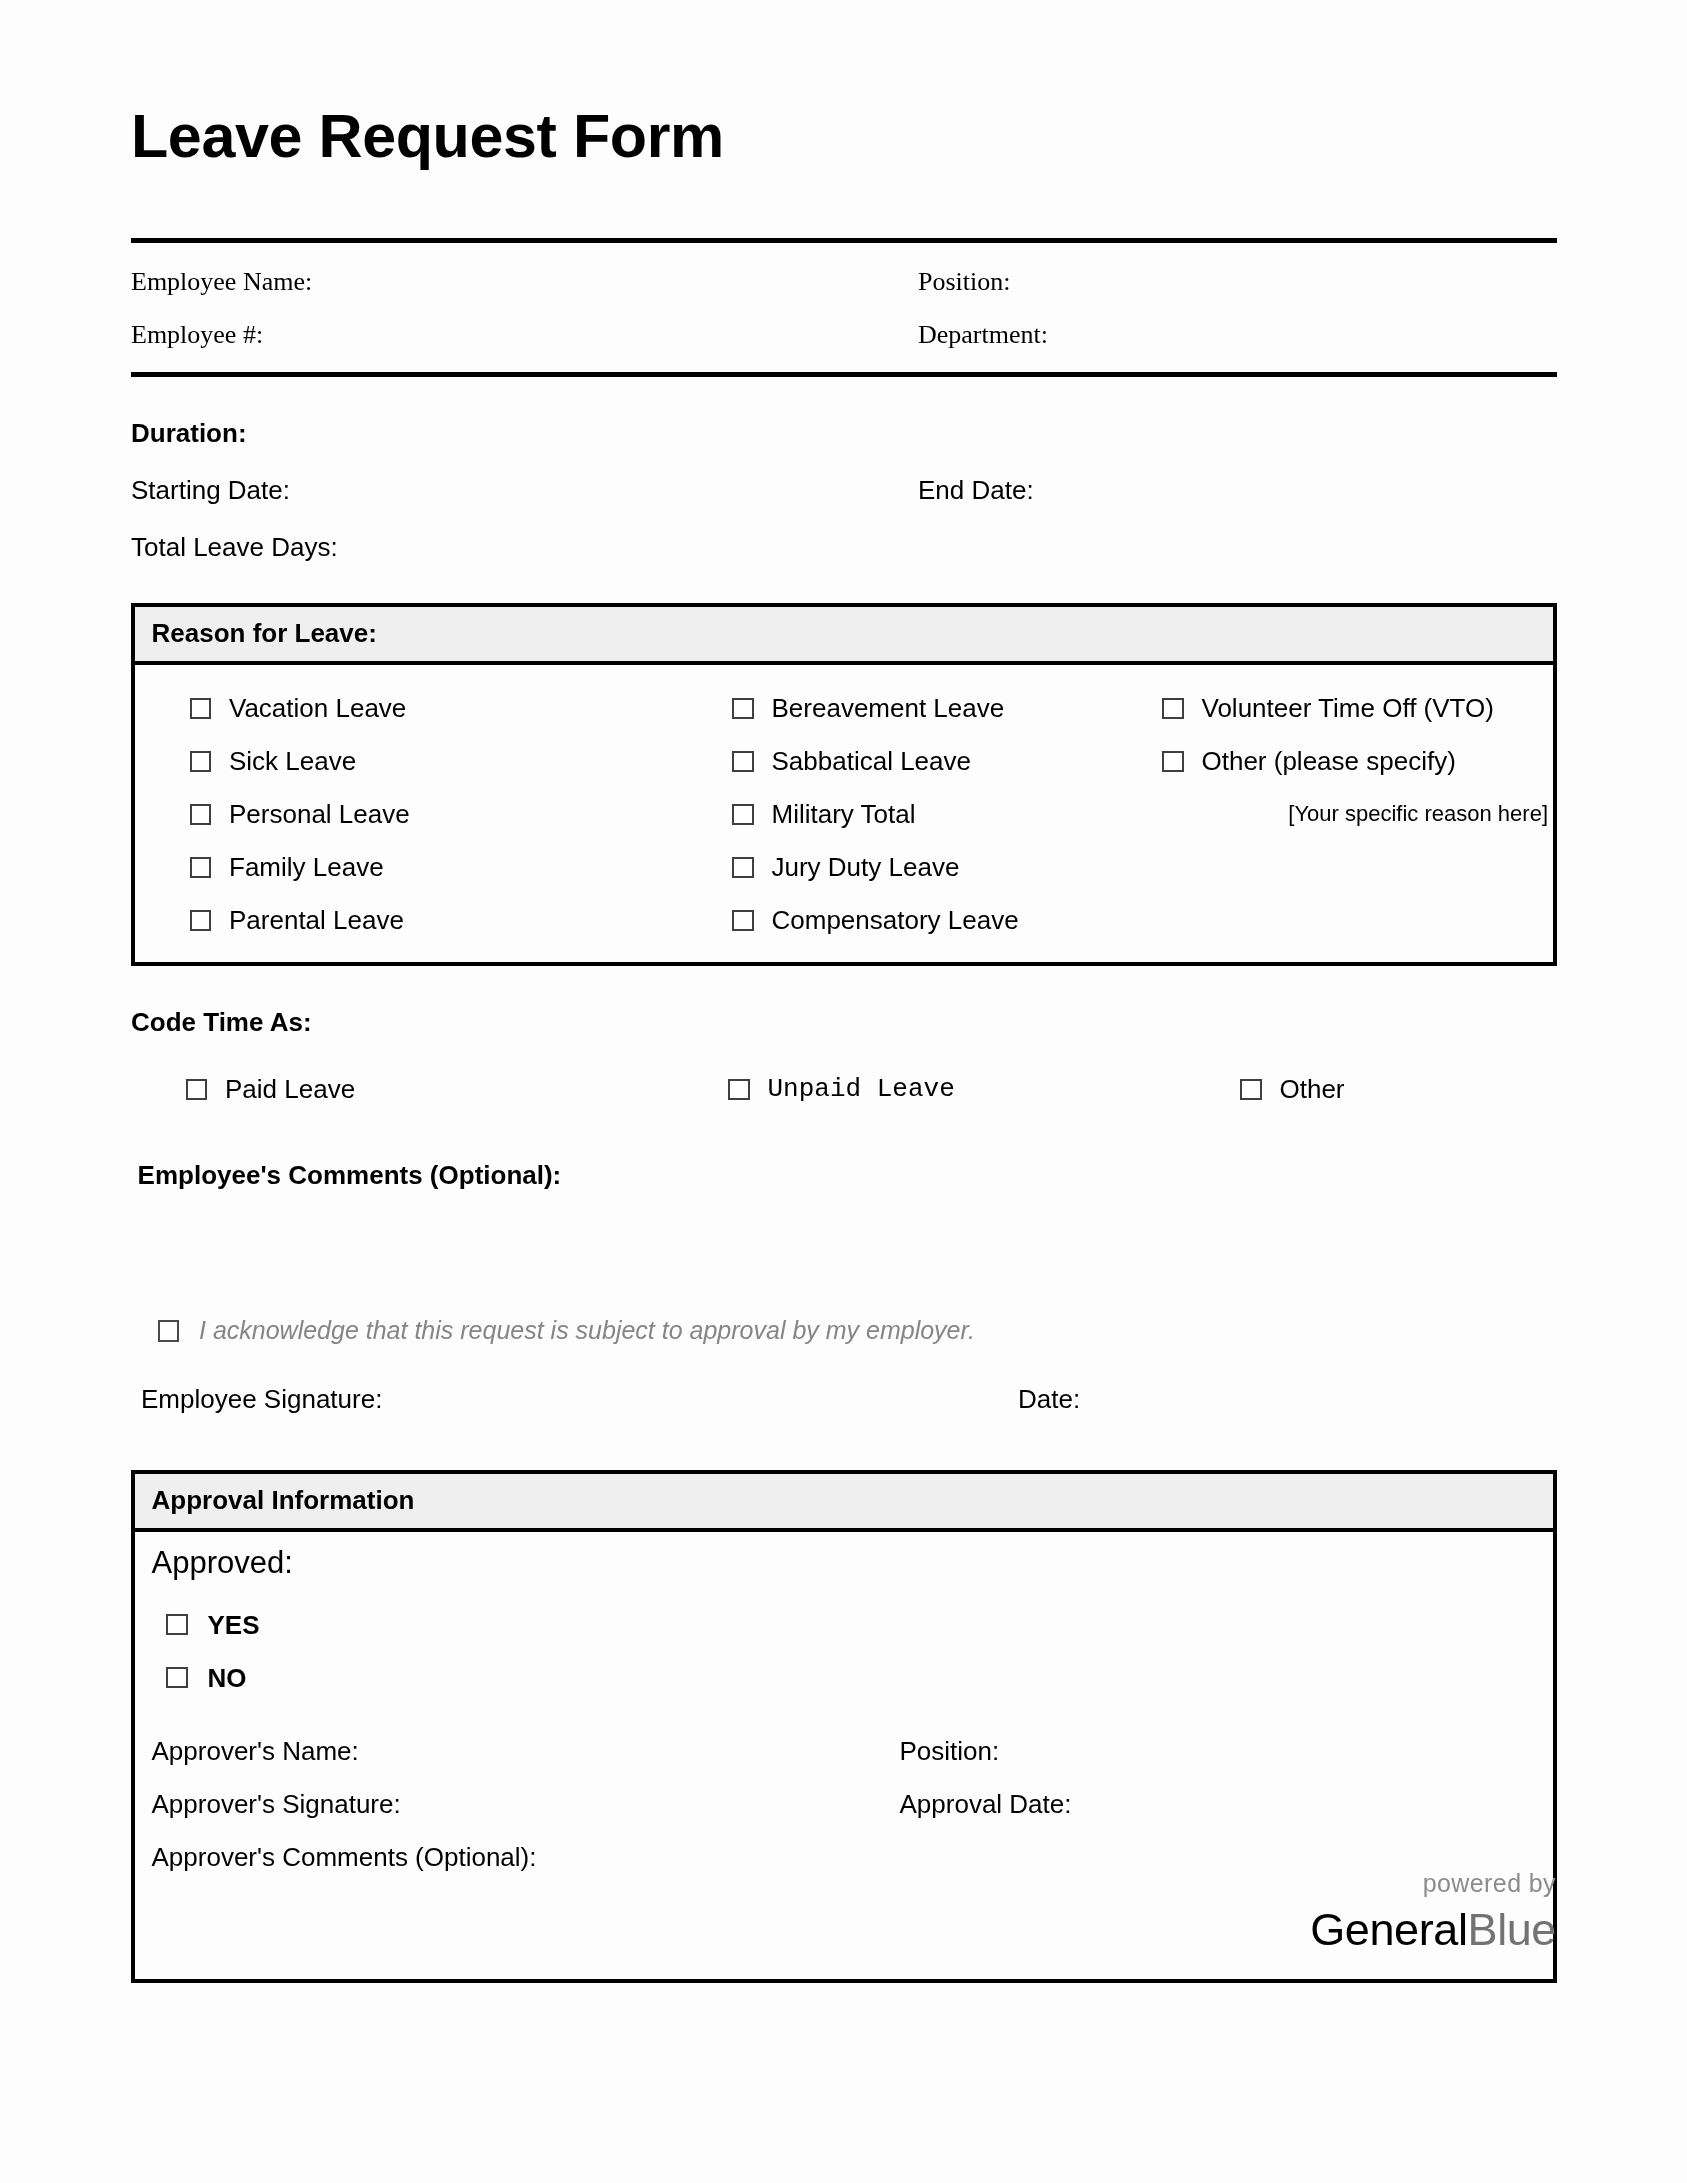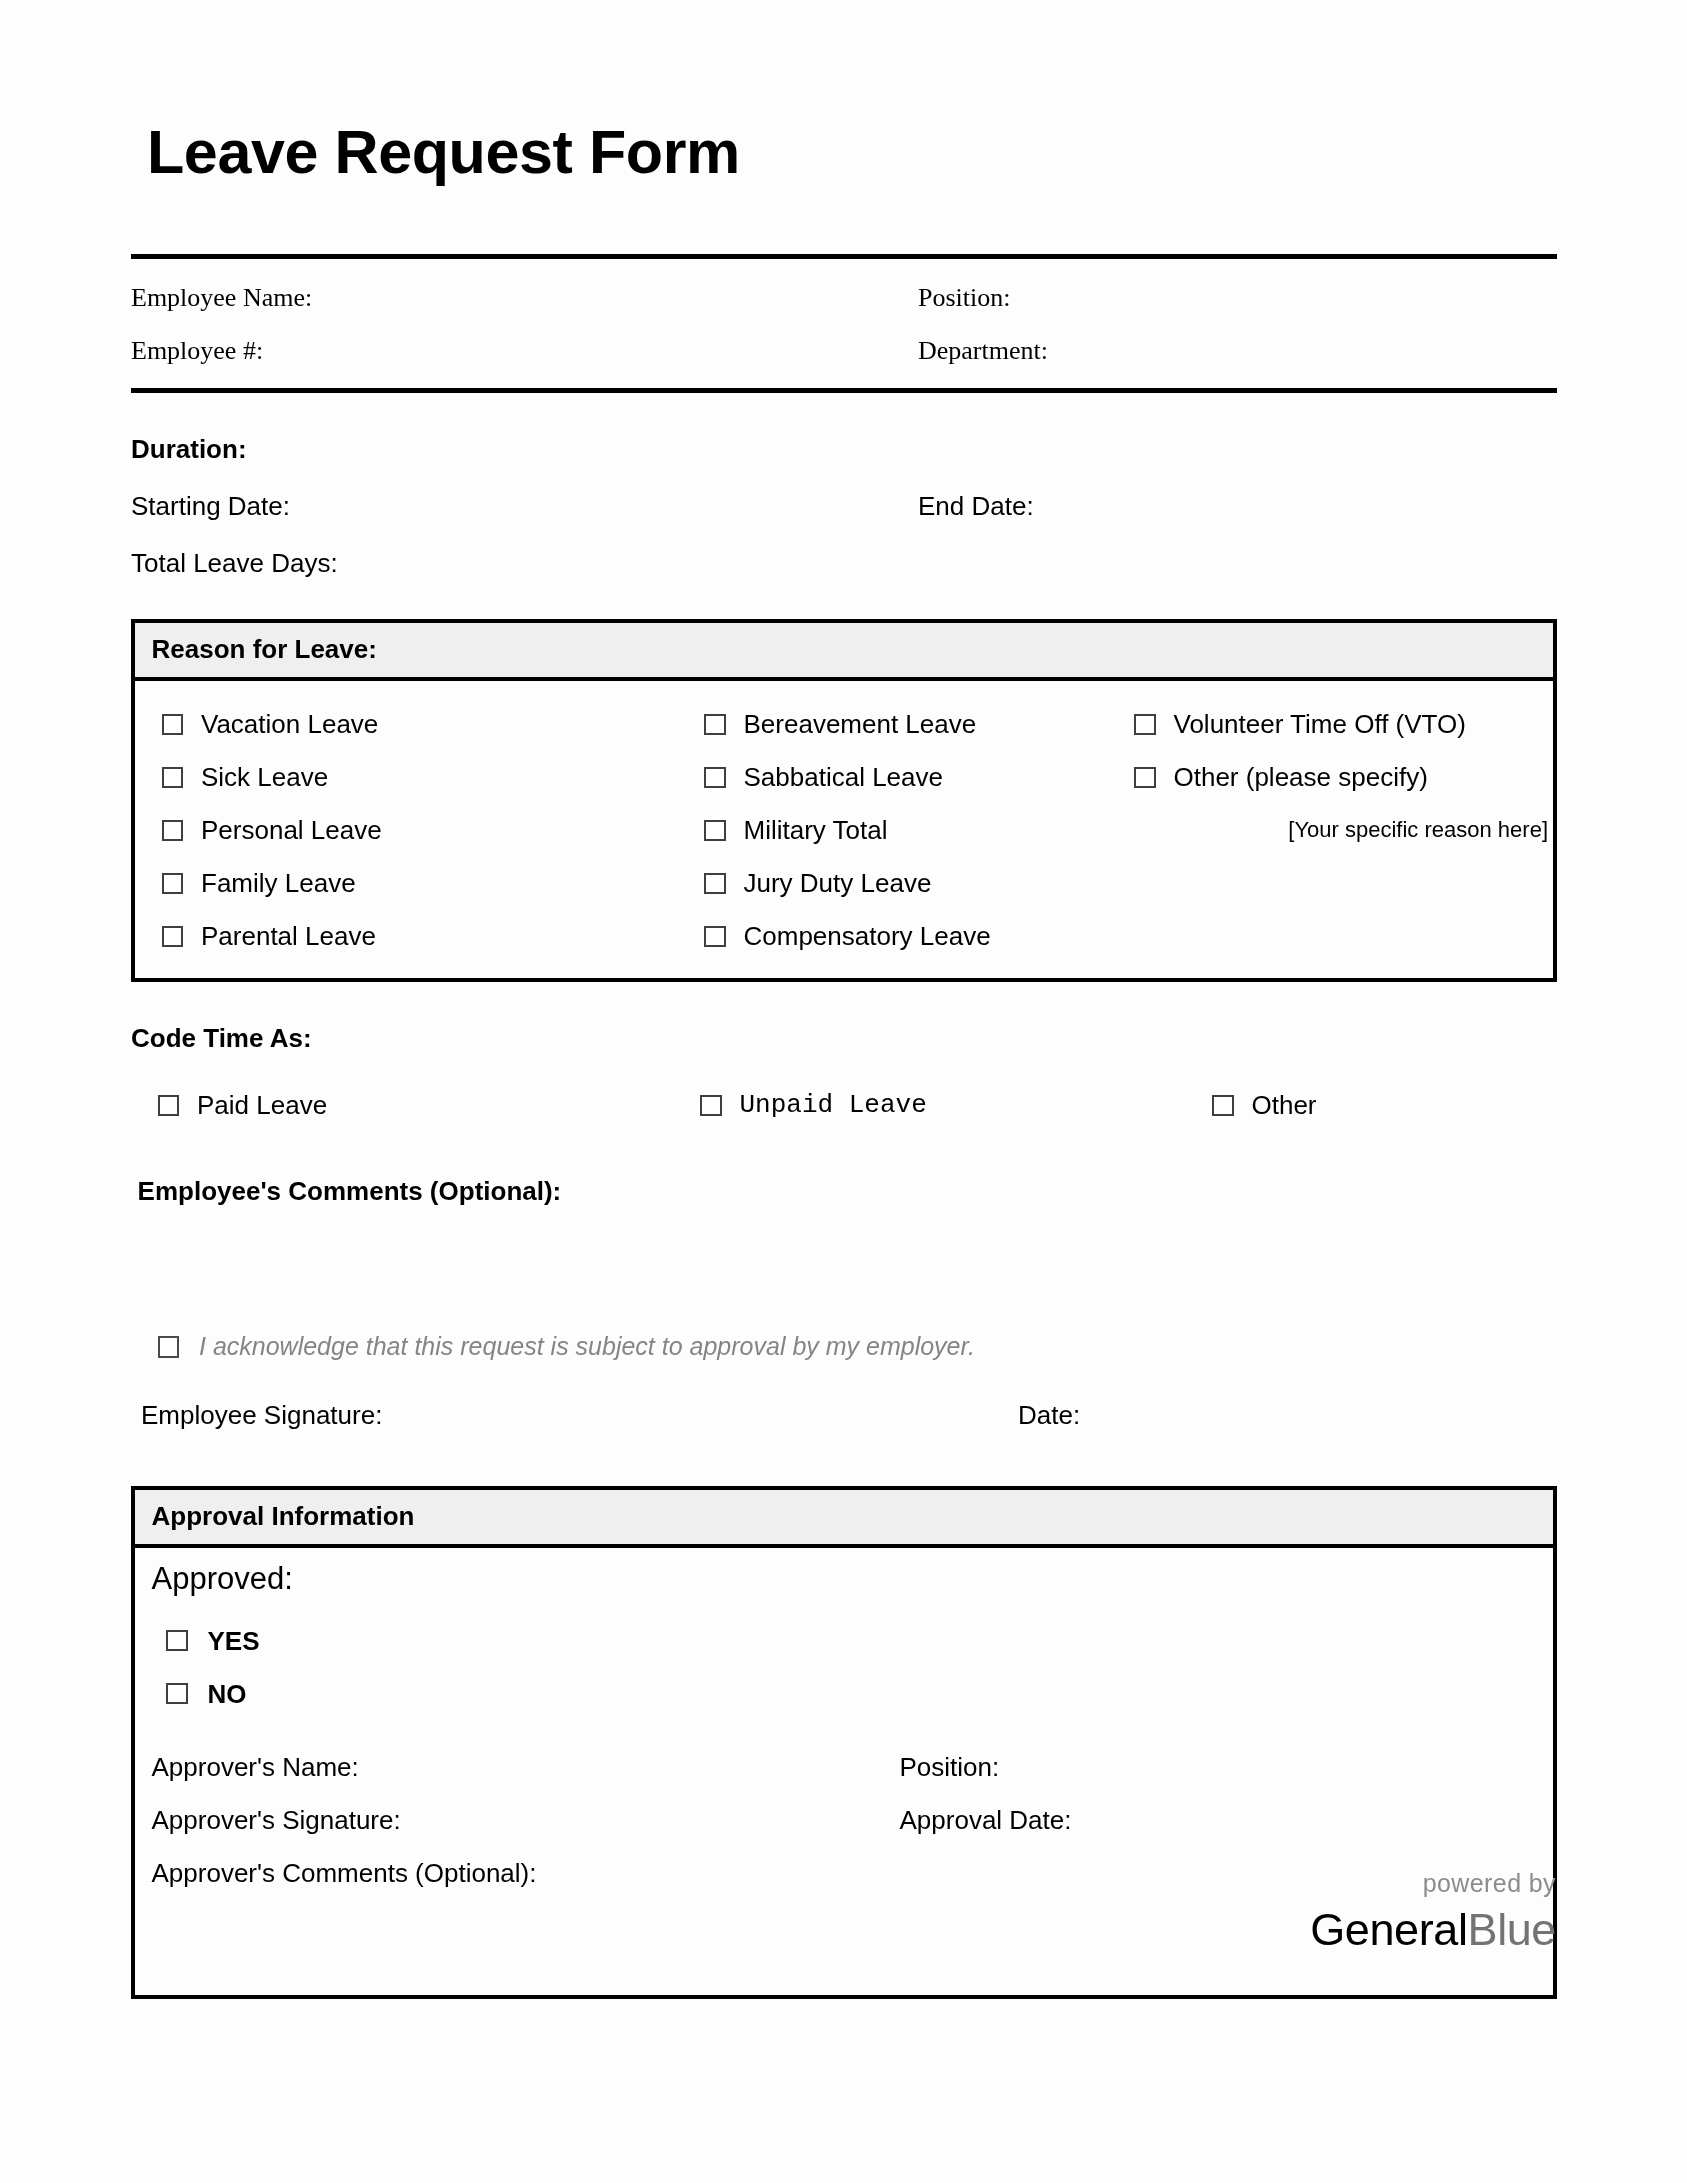--- a/index.html
+++ b/index.html
@@ -28,21 +28,21 @@
     left: 131px;
     top: 0;
     width: 1426px;
   }
 
   
   .doc-title {
     font-size: 61px;
     font-weight: bold;
     letter-spacing: -0.4px;
-    margin: 16px;
+    margin: 0;
     padding-top: 106px;
     line-height: 1.0;
     color: #000;
   }
 
   
   .identity {
     margin-top: 71px;
     border-top: 5px solid #000;
     border-bottom: 5px solid #000;
@@ -102,20 +102,21 @@
   }
 
   
   .reason-grid {
     padding: 16.5px 0 15px 0;
   }
   .cbrow {
     display: flex;
     align-items: center;
     height: 53px;
+    padding-left: 28px;
   }
   .cbcol {
     display: flex;
     align-items: center;
   }
   .cbcol.col1 { width: 569px; padding-left: 26.5px; box-sizing: border-box; }
   .cbcol.col2 { width: 430px; }
   .cbcol.col3 { flex: 1; }
 
   .checkbox {

